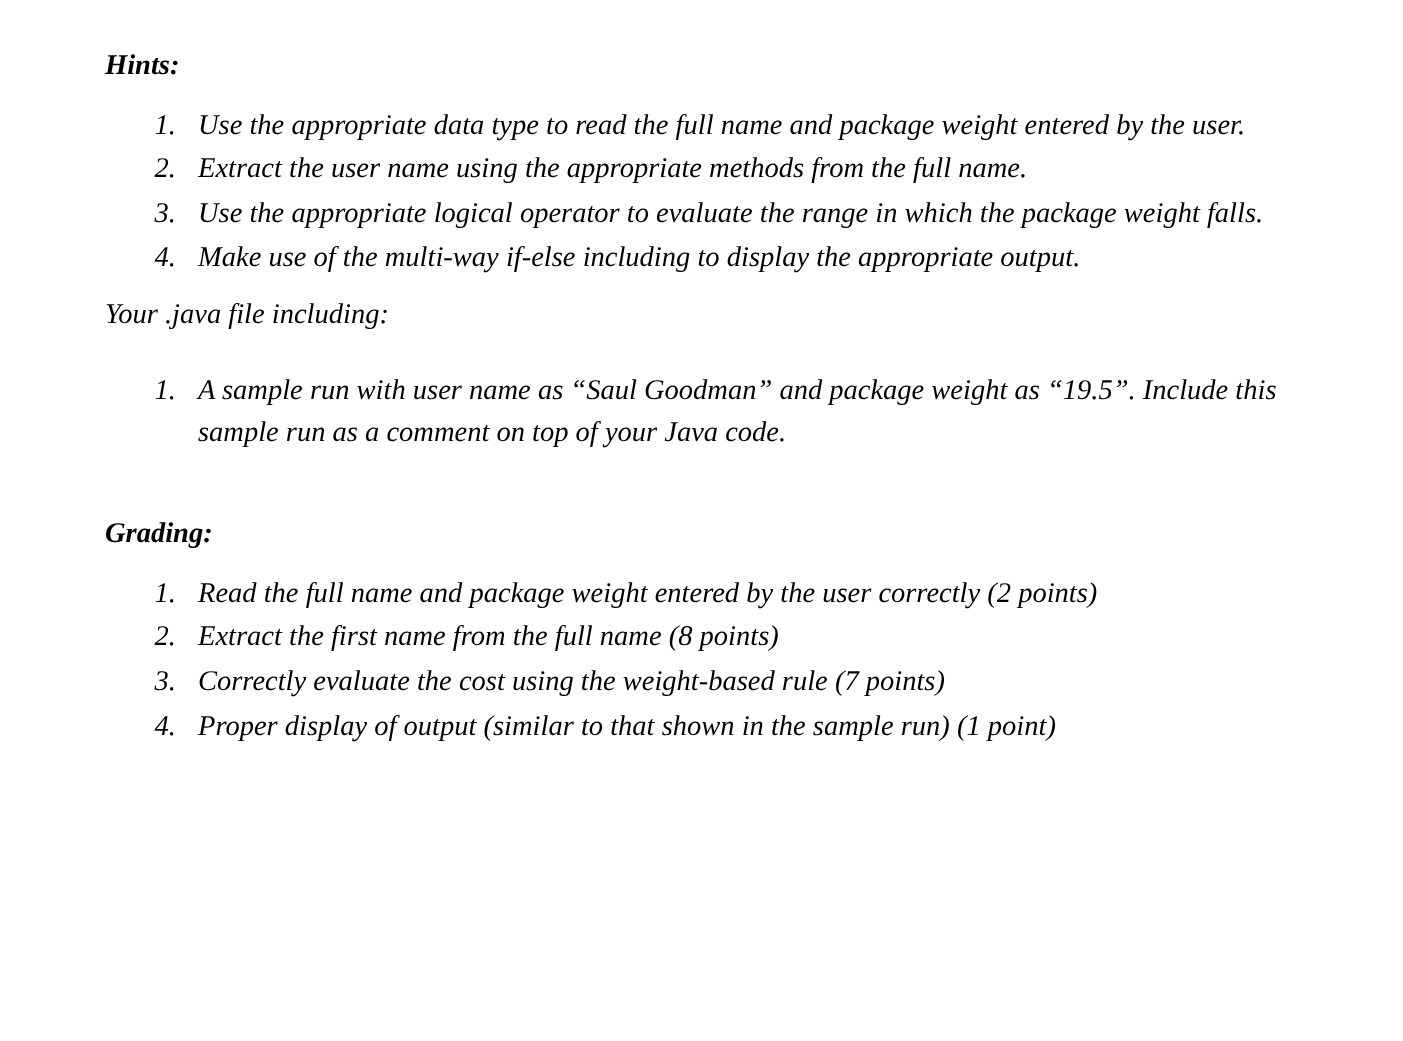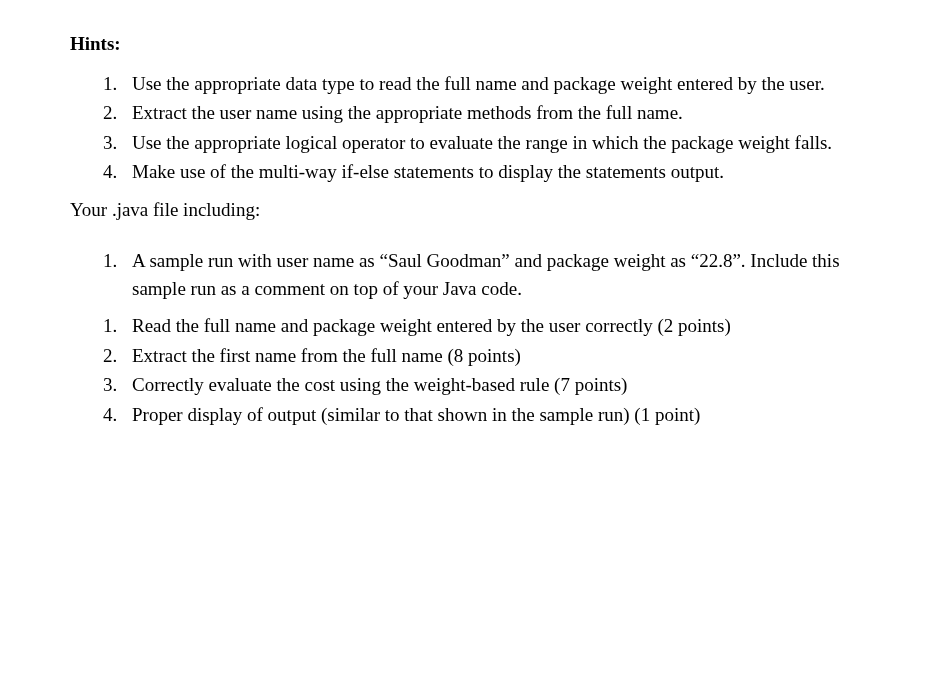--- a/index.html
+++ b/index.html
@@ -1,18 +1,19 @@
 <!DOCTYPE html>
 <html><head>
   <meta charset="utf-8">
   <style>
     * {
       margin: 0;
       padding: 0;
       box-sizing: border-box;
+      font-style: italic;
     }
     body {
       font-family: Garamond, Georgia, 'Times New Roman', serif;
       font-size: 19px;
       line-height: 1.45;
       color: #000;
       background: #fff;
       padding: 30px 70px 40px 70px;
       width: 935px;
     }
@@ -37,31 +38,32 @@
   </style>
 </head>
 <body>
 
 <div>
   <div class="section-heading">Hints:</div>
   <ol>
     <li>Use the appropriate data type to read the full name and package weight entered by the user.</li>
     <li>Extract the user name using the appropriate methods from the full name.</li>
     <li>Use the appropriate logical operator to evaluate the range in which the package weight falls.</li>
-    <li>Make use of the multi-way if-else statements to display the statements output.</li>
+    <li>Make use of the multi-way if-else including to display the appropriate output.</li>
   </ol>
 </div>
 
 <div>
   <div class="intro">Your .java file including:</div>
   <ol>
-    <li>A sample run with user name as “Saul Goodman” and package weight as “22.8”. Include this sample run as a comment on top of your Java code.</li>
+    <li>A sample run with user name as “Saul Goodman” and package weight as “19.5”. Include this sample run as a comment on top of your Java code.</li>
   </ol>
 </div>
 
 <div>
+  <div class="section-heading mt">Grading:</div>
   <ol>
     <li>Read the full name and package weight entered by the user correctly (2 points)</li>
     <li>Extract the first name from the full name (8 points)</li>
     <li>Correctly evaluate the cost using the weight-based rule (7 points)</li>
     <li>Proper display of output (similar to that shown in the sample run) (1 point)</li>
   </ol>
 </div>
 
 </body></html>

